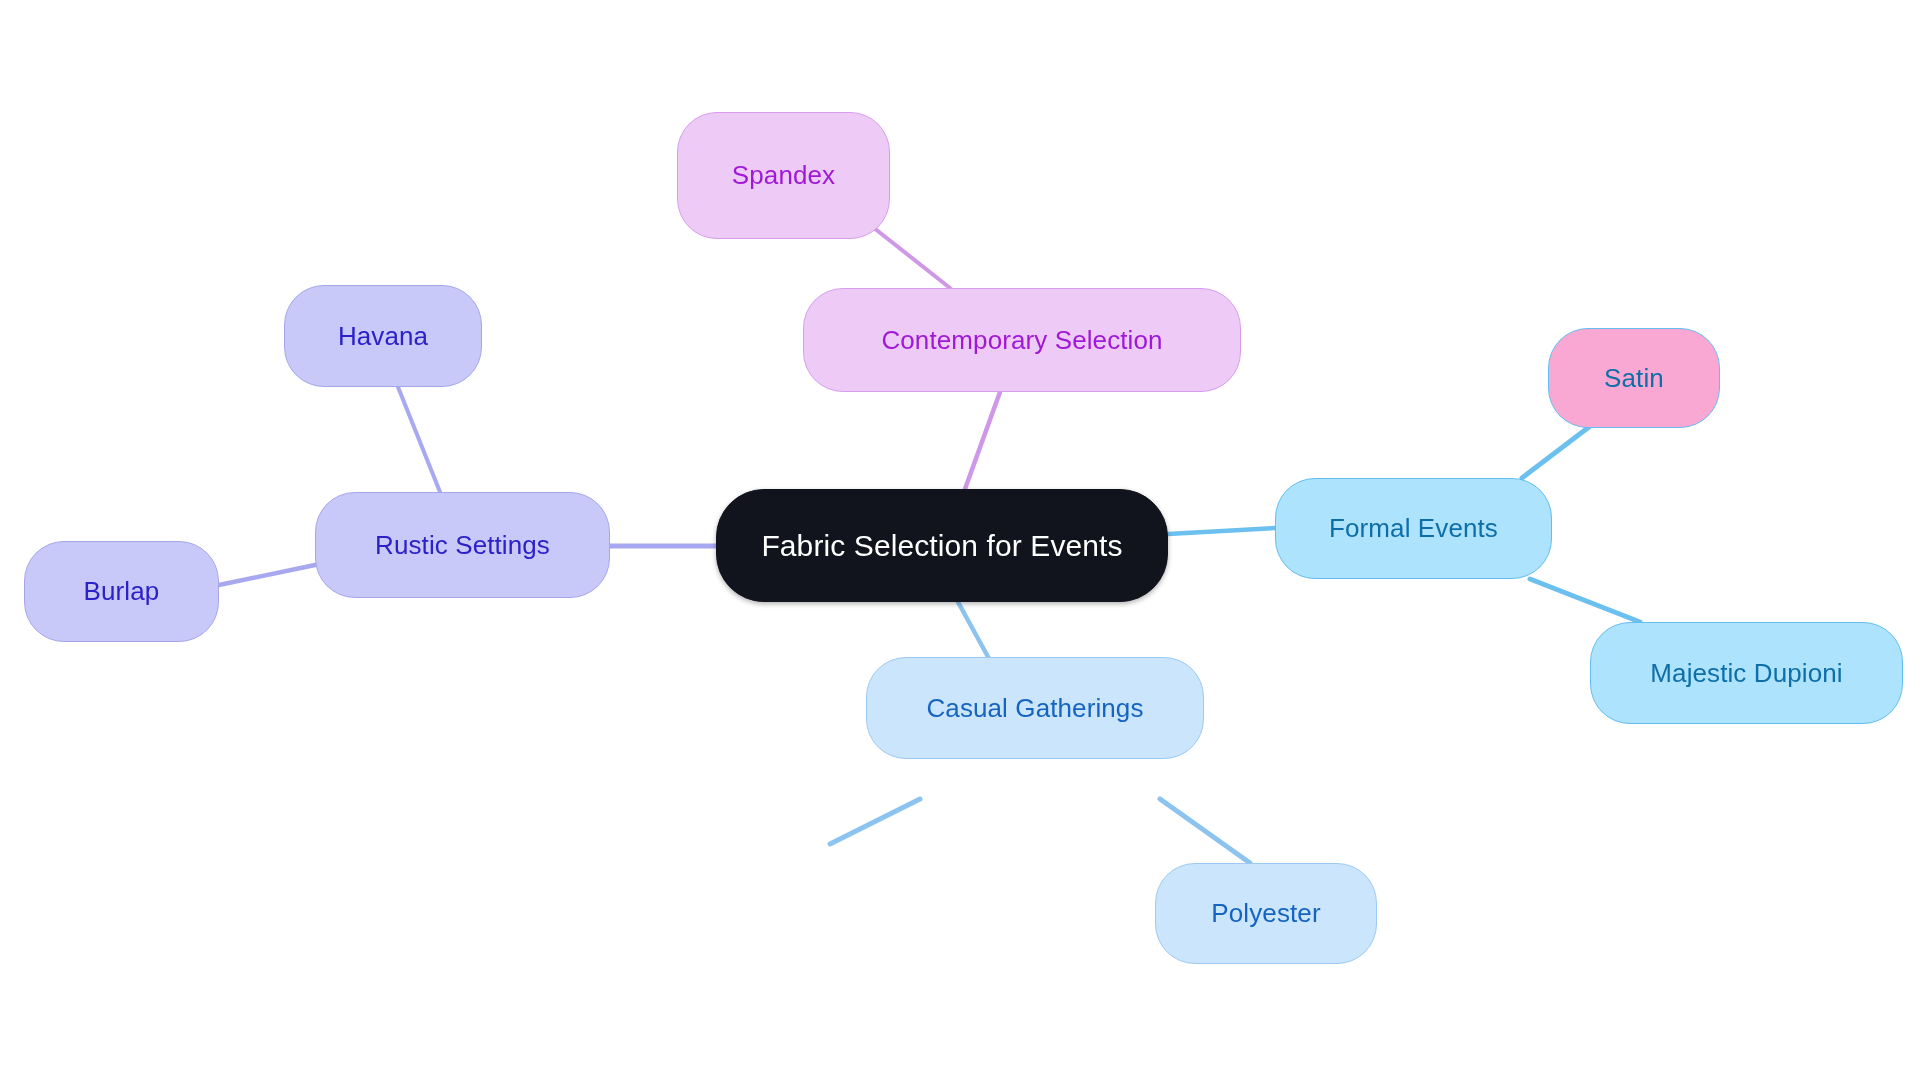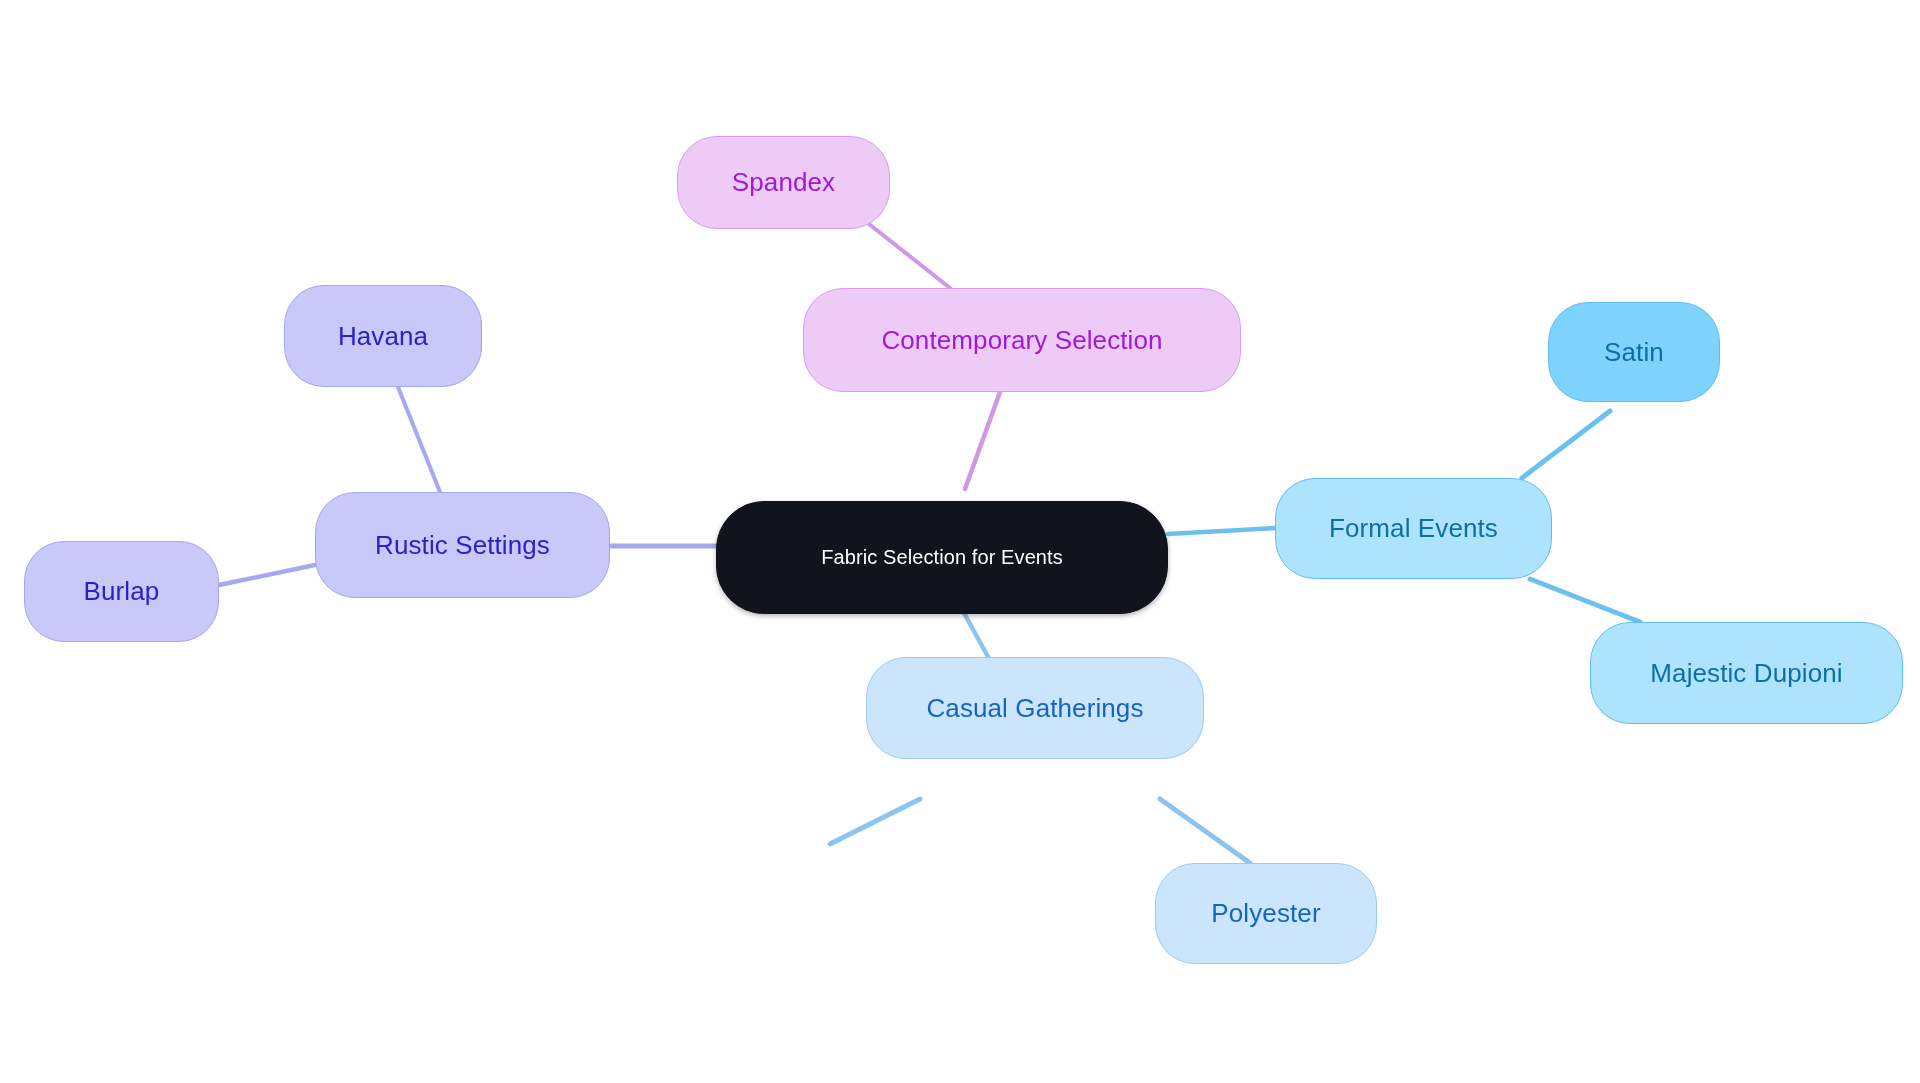--- a/index.html
+++ b/index.html
@@ -37,24 +37,23 @@
     border-radius: 40px;
     border-style: solid;
     border-width: 1.5px;
     white-space: nowrap;
     letter-spacing: 0.1px;
   }
   .node-root {
     background: #12141d;
     border-color: #12141d;
     color: #ffffff;
-    font-size: 20px;
+    font-size: 30px;
     border-radius: 48px;
     box-shadow: 0 2px 5px rgba(0,0,0,0.30);
-    margin-top: 12px;
   }
   .node-lavender {
     background: #c8c9f8;
     border-color: #a5a6ea;
     color: #2b21c9;
     font-size: 26px;
   }
   .node-orchid {
     background: #eecbf7;
     border-color: #d89ced;
@@ -96,25 +95,25 @@
   <div class="node node-root" style="left: 716px; top: 489px; width: 452px; height: 113px; background: rgb(18, 20, 29); color: rgb(255, 255, 255);">Fabric Selection for Events</div>
 
   <div class="node node-lavender" style="left: 315px; top: 492px; width: 295px; height: 106px; background: rgb(200, 201, 248); border-color: rgb(165, 166, 234); color: rgb(43, 33, 201);">Rustic Settings</div>
 
   <div class="node node-lavender" style="left: 284px; top: 285px; width: 198px; height: 102px; background: rgb(200, 201, 248); border-color: rgb(165, 166, 234); color: rgb(43, 33, 201);">Havana</div>
 
   <div class="node node-lavender" style="left: 24px; top: 541px; width: 195px; height: 101px; background: rgb(200, 201, 248); border-color: rgb(165, 166, 234); color: rgb(43, 33, 201);">Burlap</div>
 
   <div class="node node-orchid" style="left: 803px; top: 288px; width: 438px; height: 104px; background: rgb(238, 203, 247); border-color: rgb(216, 156, 237); color: rgb(160, 25, 214);">Contemporary Selection</div>
 
-  <div class="node node-orchid" style="left: 677px; top: 112px; width: 213px; height: 93px; background: rgb(238, 203, 247); border-color: rgb(216, 156, 237); color: rgb(160, 25, 214); margin-top: 24px;">Spandex</div>
+  <div class="node node-orchid" style="left: 677px; top: 112px; width: 213px; height: 127px; background: rgb(238, 203, 247); border-color: rgb(216, 156, 237); color: rgb(160, 25, 214);">Spandex</div>
 
   <div class="node node-sky" style="left: 1275px; top: 478px; width: 277px; height: 101px; background: rgb(173, 227, 252); border-color: rgb(98, 189, 242); color: rgb(14, 111, 168);">Formal Events</div>
 
-  <div class="node node-sky" style="left: 1548px; top: 302px; width: 172px; height: 100px; background: #7dd3fc; border-color: rgb(98, 189, 242); color: rgb(14, 111, 168);">Satin</div>
+  <div class="node node-sky" style="left: 1548px; top: 328px; width: 172px; height: 100px; background: #f9a8d4; border-color: rgb(98, 189, 242); color: rgb(14, 111, 168);">Satin</div>
 
   <div class="node node-sky" style="left: 1590px; top: 622px; width: 313px; height: 102px; background: rgb(173, 227, 252); border-color: rgb(98, 189, 242); color: rgb(14, 111, 168);">Majestic Dupioni</div>
 
   <div class="node node-sky-soft" style="left: 866px; top: 657px; width: 338px; height: 102px; background: rgb(203, 229, 253); border-color: rgb(156, 202, 243); color: rgb(21, 101, 192);">Casual Gatherings</div>
 
 
   <div class="node node-sky-soft" style="left: 1155px; top: 863px; width: 222px; height: 101px; background: rgb(203, 229, 253); border-color: rgb(156, 202, 243); color: rgb(21, 101, 192);">Polyester</div>
 
 </div>
 

